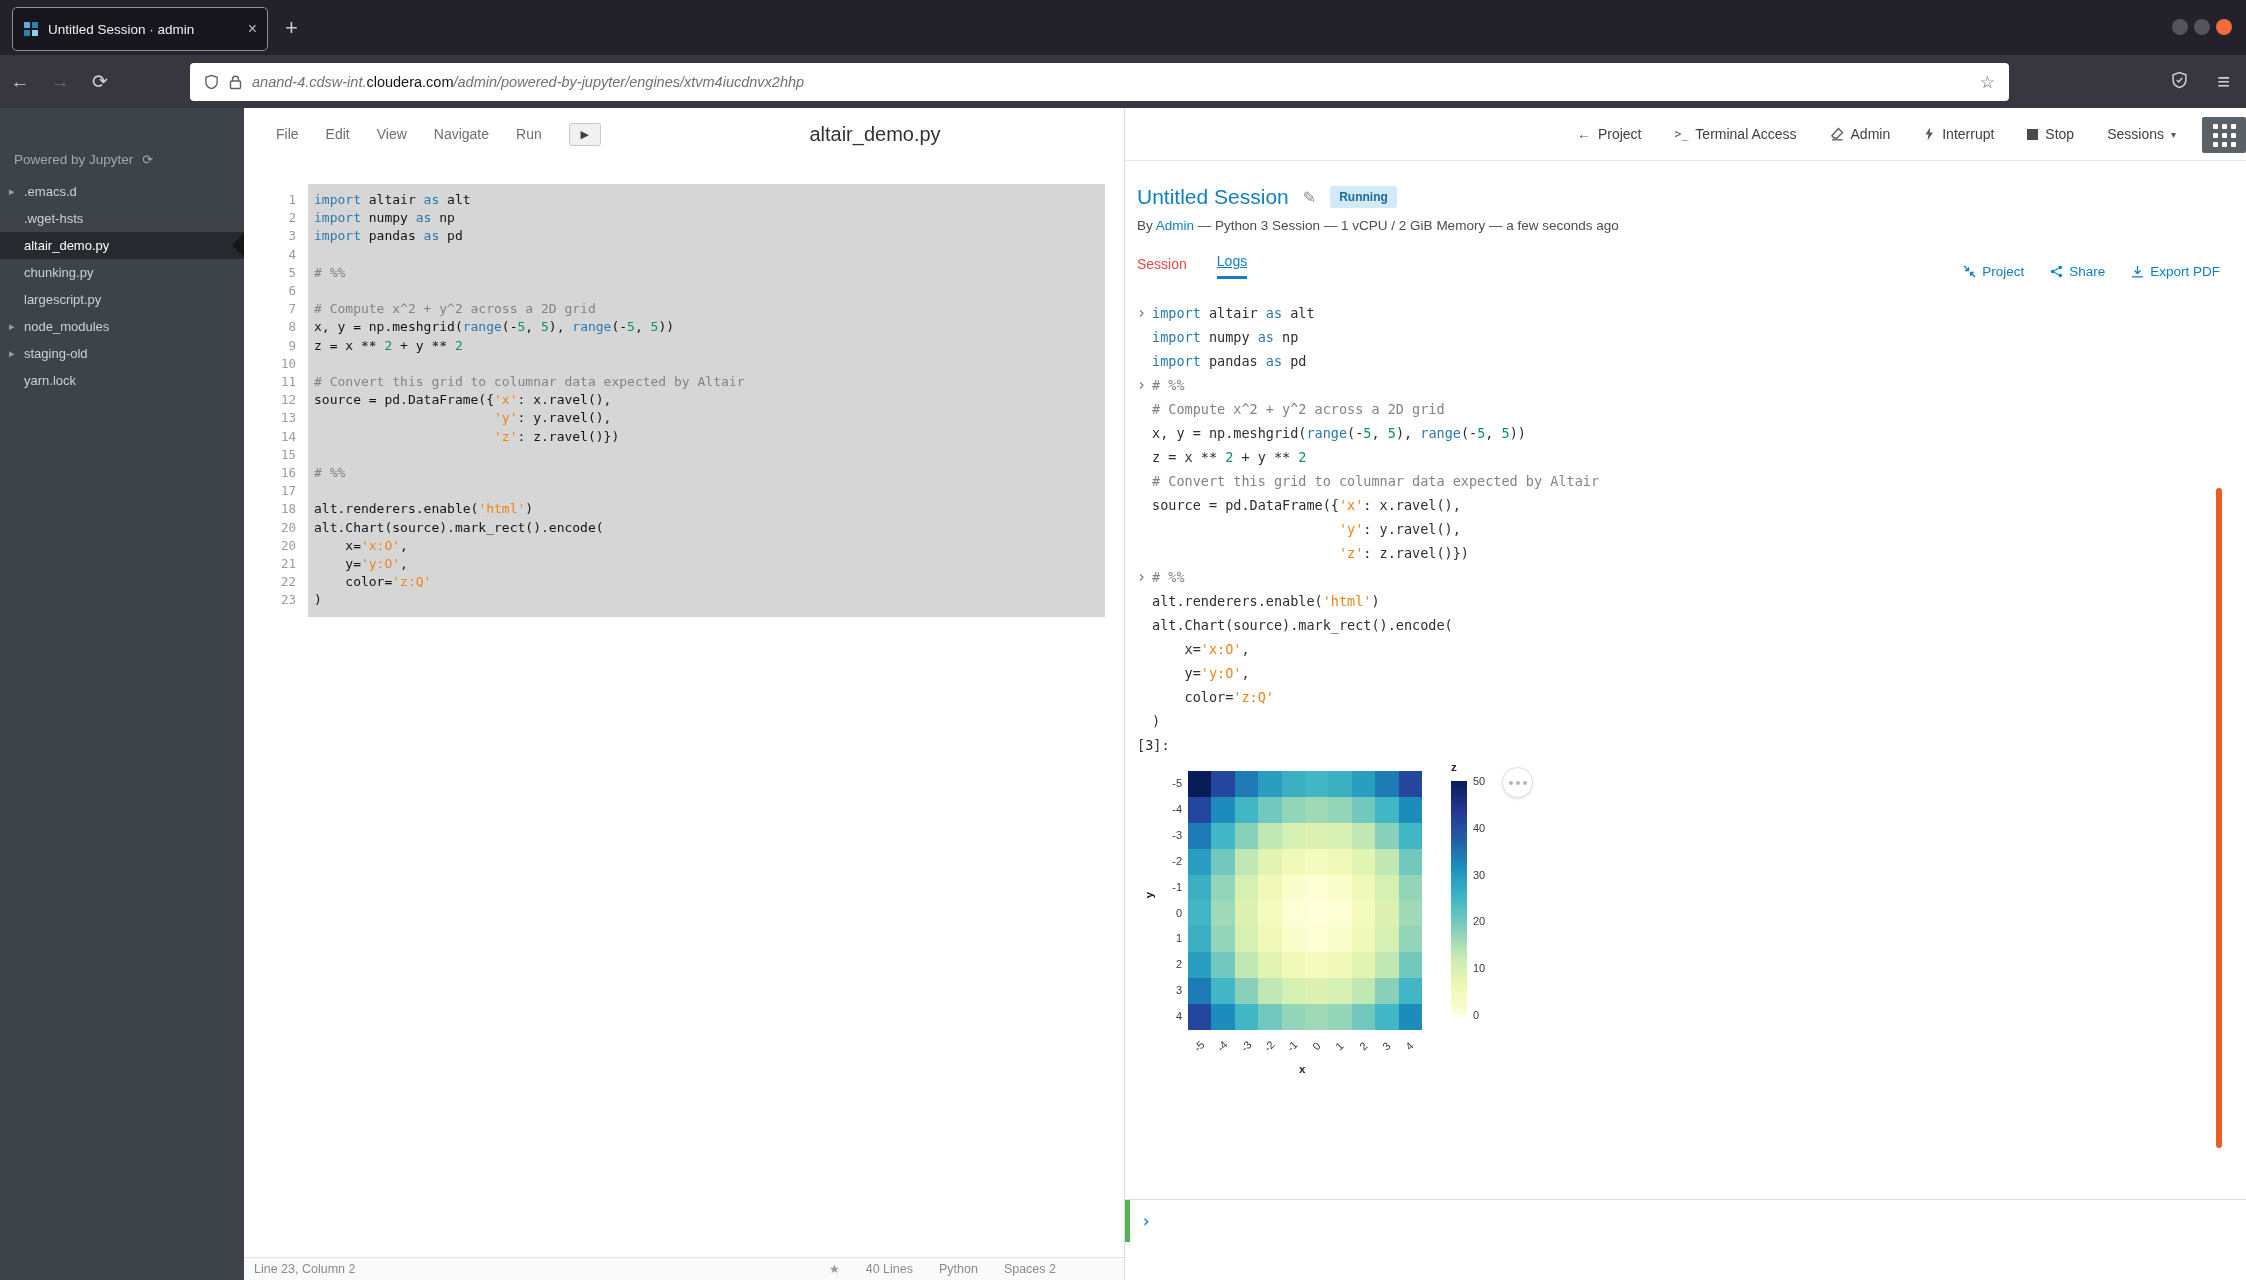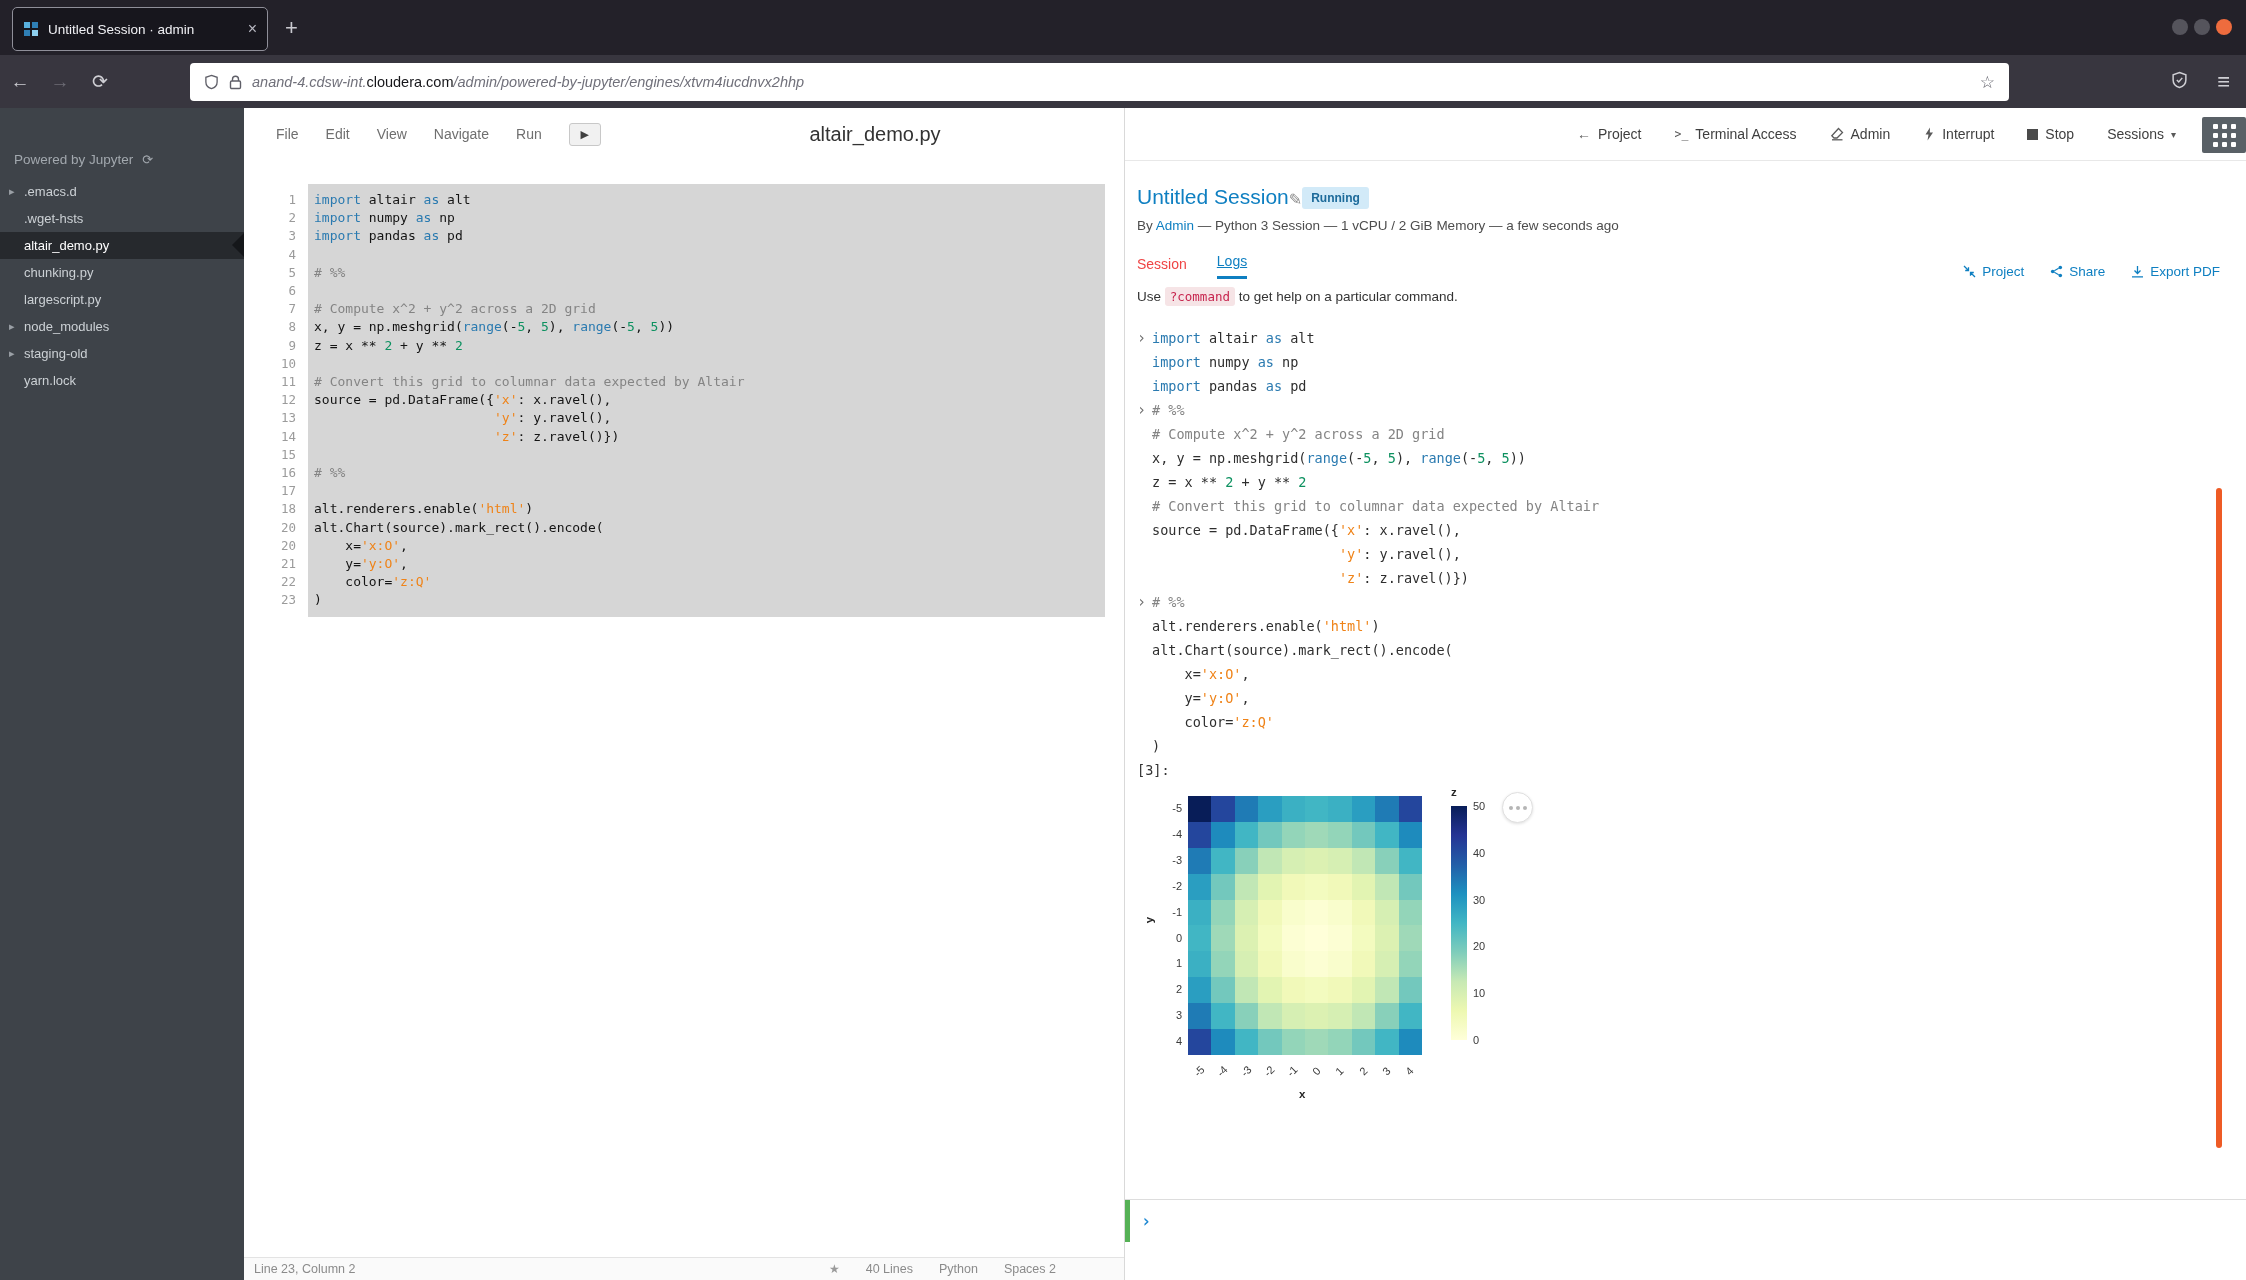--- a/index.html
+++ b/index.html
@@ -82,21 +82,21 @@
   .tbtn i { font-style:normal; color:#5a5a5a; }
   .tbtn .term { font-family:"DejaVu Sans Mono", monospace; font-size:11.5px; }
   .stop-sq { width:11px; height:11px; background:#4a4a4a; display:inline-block; }
   .caret { font-size:10px; color:#5a5a5a; }
   .gridbtn { position:absolute; right:0; top:9px; width:44px; height:36px; background:#596066;
              border-radius:2px; display:grid; grid-template-columns:repeat(3,5px);
              grid-template-rows:repeat(3,5px); gap:4px; place-content:center; }
   .gridbtn span { width:5px; height:5px; background:#fff; border-radius:1px; }
 
   .sess-body { padding:0 0 0 12px; }
-  .sess-titlerow { margin-top:24px; display:flex; align-items:flex-end; }
+  .sess-titlerow { margin-top:24px; display:flex; align-items:center; gap:14px; }
   .sess-title { font-size:21px; color:#0e7fc1; font-weight:500; }
   .pencil { color:#8a8a8a; font-size:16px; }
   .badge { background:#d2eaf8; color:#1c6a9a; font-size:12px; font-weight:bold;
            padding:4px 9px; border-radius:3px; }
   .byline { margin-top:9px; font-size:13.5px; color:#4d4d4d; }
   .byline .lnk { color:#0e7fc1; }
   .tabrow { margin-top:20px; display:flex; align-items:flex-end; gap:30px; font-size:14px; }
   .stab { padding-bottom:7px; }
   .stab.plain { color:#ef4444; }
   .stab.active { color:#0e7fc1; border-bottom:3px solid #0e7fc1;text-decoration:underline; }
@@ -365,21 +365,20 @@
               </span>
             <span class="act">
                 <svg class="ic" width="13" height="13" viewBox="0 0 13 13">
                   <path d="M6.5 1 V8.2 M3.5 5.5 L6.5 8.5 L9.5 5.5 M1 11.8 H12" fill="none" stroke="#0e7fc1" stroke-width="1.3"></path>
                 </svg>
                 <span>Export PDF</span>
               </span>
           </span>
         </div>
 
-        <div class="helpline"><span>Use </span><code>?command</code><span> to get help on a particular command.</span></div>
 
         <div id="console">
             <div class="con-line">
               <span class="con-chev">›</span>
               <span class="con-text"><span class="tk-k">import</span> altair <span class="tk-k">as</span> alt</span>
             </div>
             <div class="con-line">
               <span class="con-chev"></span>
               <span class="con-text"><span class="tk-k">import</span> numpy <span class="tk-k">as</span> np</span>
             </div>

